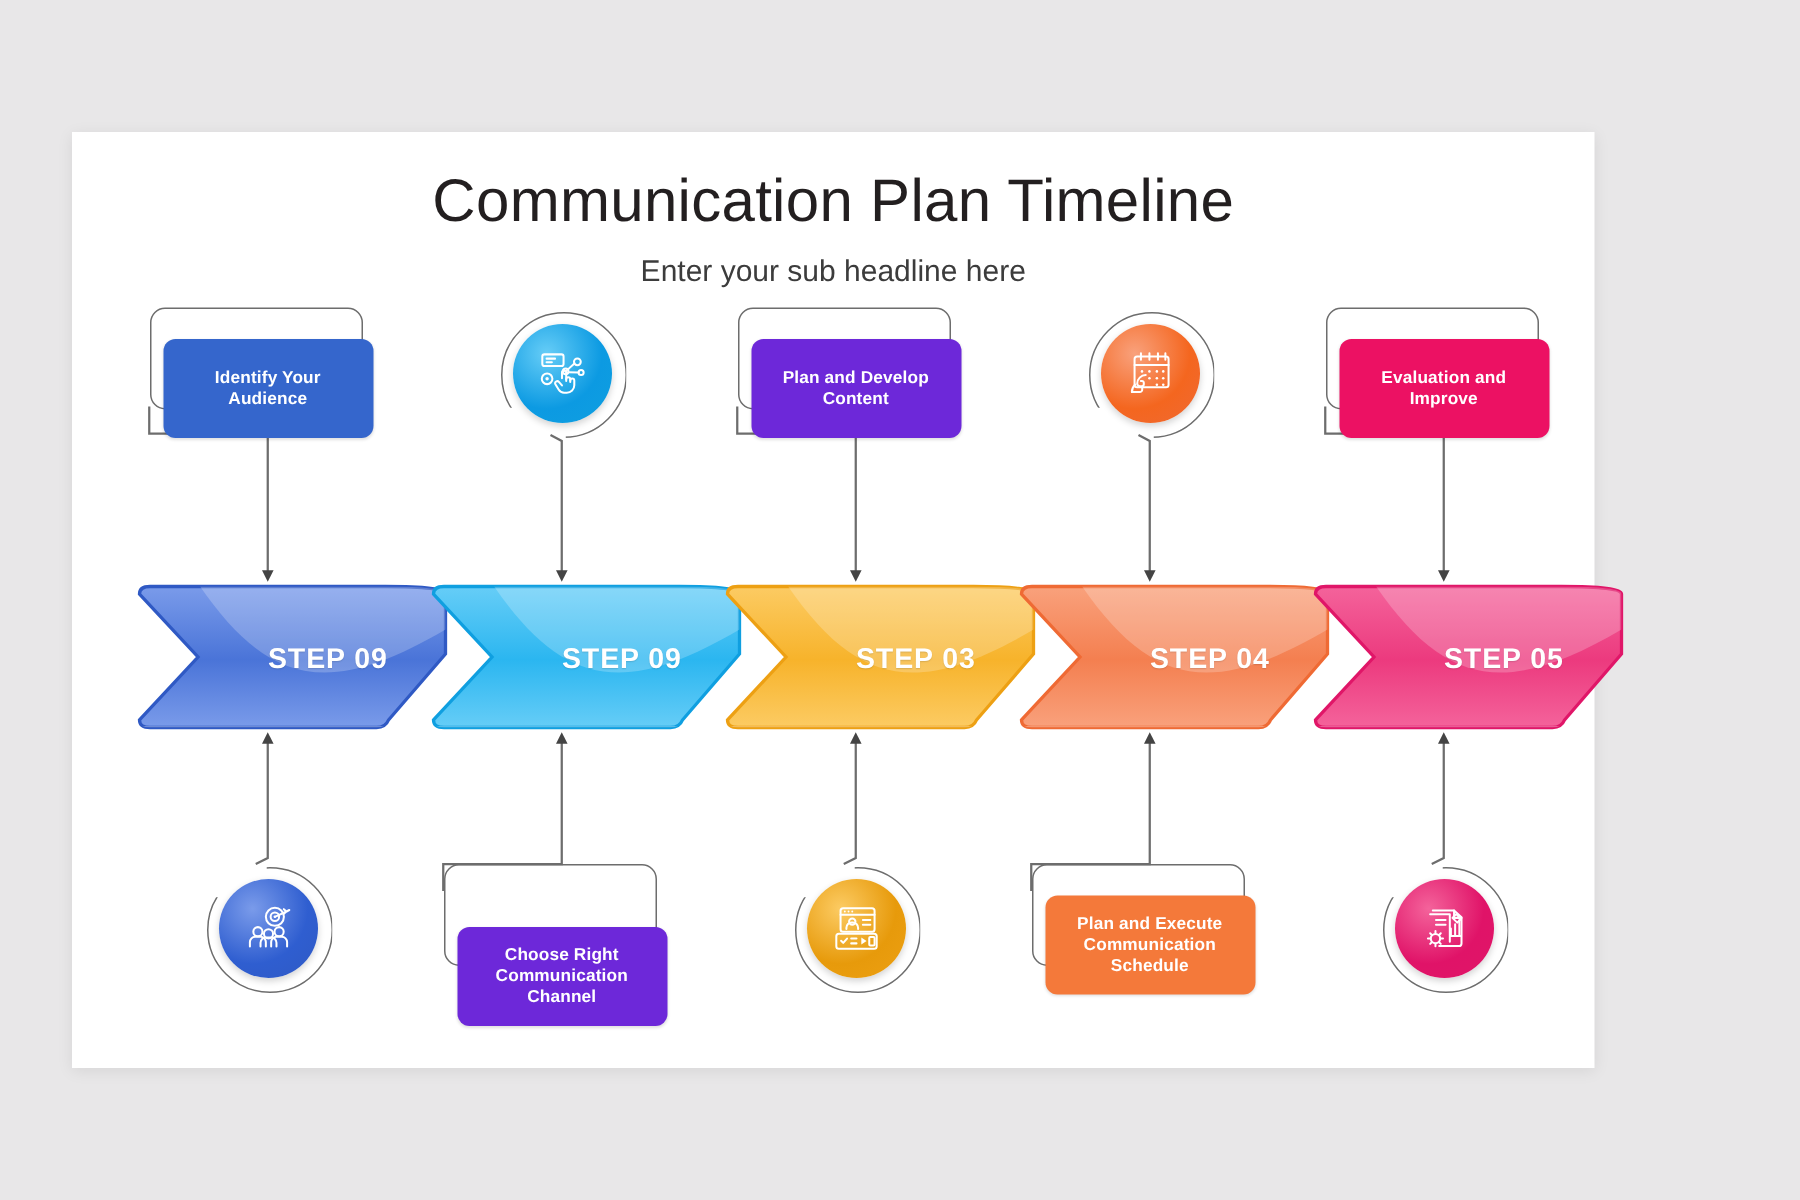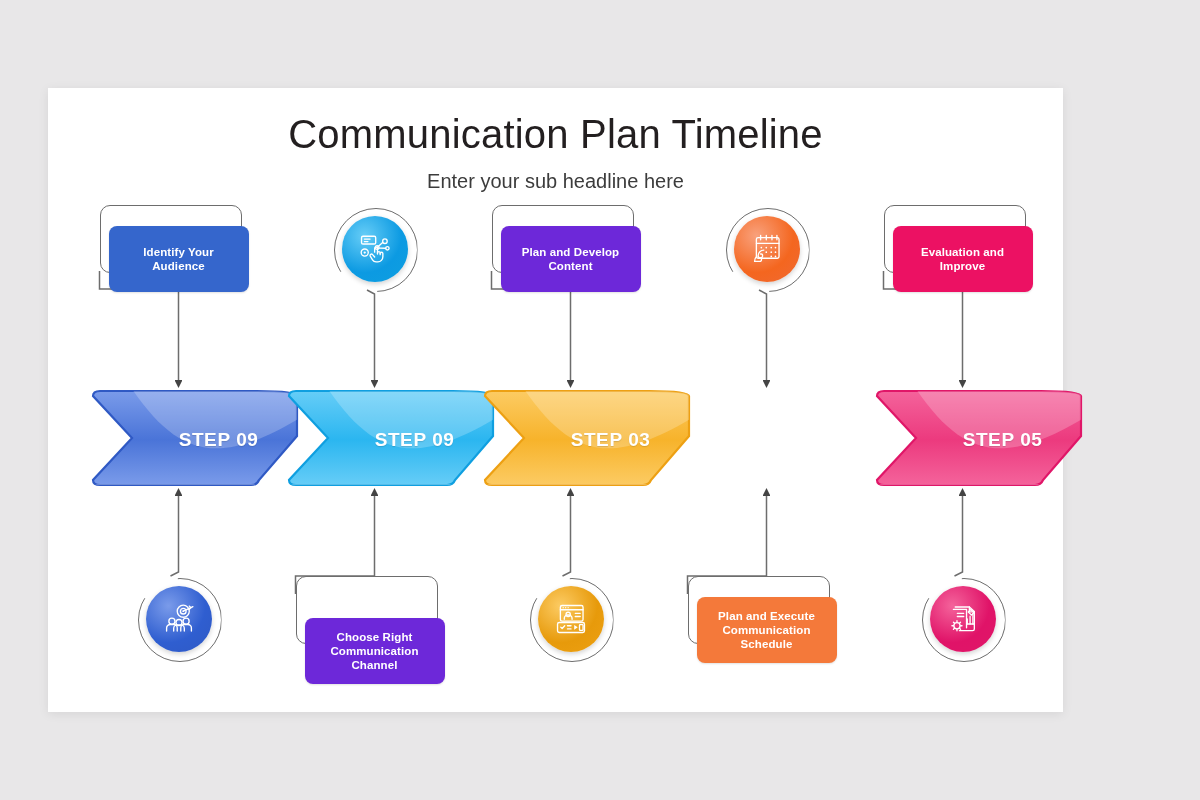--- a/index.html
+++ b/index.html
@@ -213,20 +213,61 @@
              L 1 6
              Q 1 1 8 1 Z" fill="url(#g2)" stroke="#eda013" stroke-width="2.2"></path>
       <g clip-path="url(#c2)">
         <path d="M 38 -4 C 86.94 69.12 128.34 76.80000000000001 213 24.96
                  L 213 -6 Z" fill="rgba(255,255,255,0.22)"></path>
         <path d="M 0 94 L 207 94 L 207 96 L 0 96 Z" fill="rgba(255,255,255,0.30)"></path>
       </g>
     </svg>
     <div class="chevlabel" style="padding-left:23.1px">STEP 03</div>
           </div>
+          <div class="chevwrap" style="left: 632px; width: 207px; height: 96px;">
+    <svg width="207" height="96" viewBox="0 0 207 96">
+      <defs>
+        <linearGradient id="g3" x1="0" y1="0" x2="0" y2="1">
+          <stop offset="0%" stop-color="#f9a17c"></stop>
+          <stop offset="52%" stop-color="#f47f50"></stop>
+          <stop offset="100%" stop-color="#f9a17c"></stop>
+        </linearGradient>
+        <clipPath id="c3">
+                  <path d="M 8 1
+             L 165 1
+             Q 205 1 205 6
+             L 205 46
+             L 167 90
+             Q 165 95 159 95
+             L 8 95
+             Q 1 95 1 90
+             L 40 48
+             L 1 6
+             Q 1 1 8 1 Z"></path>
+                </clipPath>
+      </defs>
+      <path d="M 8 1
+             L 165 1
+             Q 205 1 205 6
+             L 205 46
+             L 167 90
+             Q 165 95 159 95
+             L 8 95
+             Q 1 95 1 90
+             L 40 48
+             L 1 6
+             Q 1 1 8 1 Z" fill="url(#g3)" stroke="#ef6a34" stroke-width="2.2"></path>
+      <g clip-path="url(#c3)">
+        <path d="M 38 -4 C 86.94 69.12 128.34 76.80000000000001 213 24.96
+                 L 213 -6 Z" fill="rgba(255,255,255,0.22)"></path>
+        <path d="M 0 94 L 207 94 L 207 96 L 0 96 Z" fill="rgba(255,255,255,0.30)"></path>
+      </g>
+    </svg>
+    <div class="chevlabel" style="padding-left:23.1px">STEP 04</div>
+          </div>
           <div class="chevwrap" style="left: 828px; width: 207px; height: 96px;">
     <svg width="207" height="96" viewBox="0 0 207 96">
       <defs>
         <linearGradient id="g4" x1="0" y1="0" x2="0" y2="1">
           <stop offset="0%" stop-color="#f4639b"></stop>
           <stop offset="52%" stop-color="#ec3a7e"></stop>
           <stop offset="100%" stop-color="#f4639b"></stop>
         </linearGradient>
         <clipPath id="c4">
                   <path d="M 8 1

